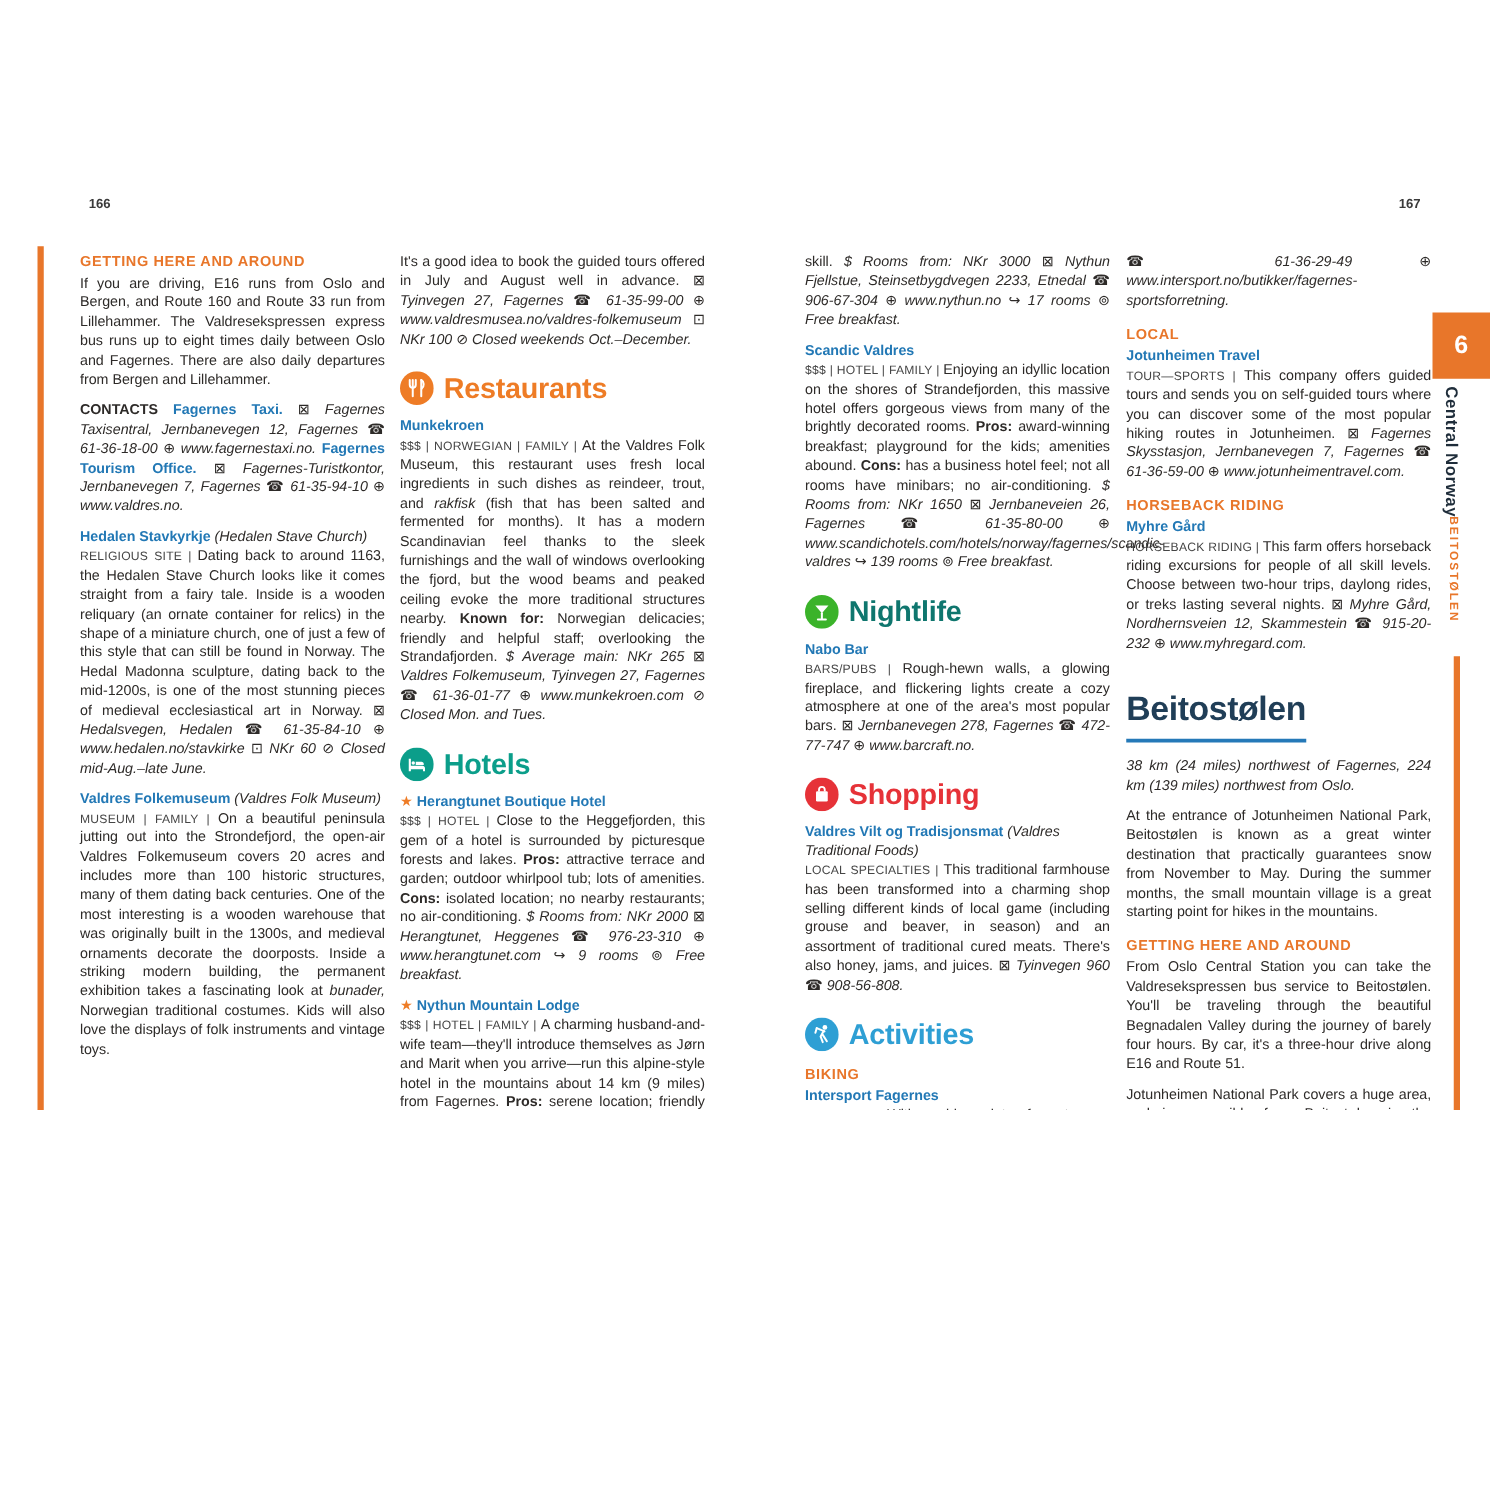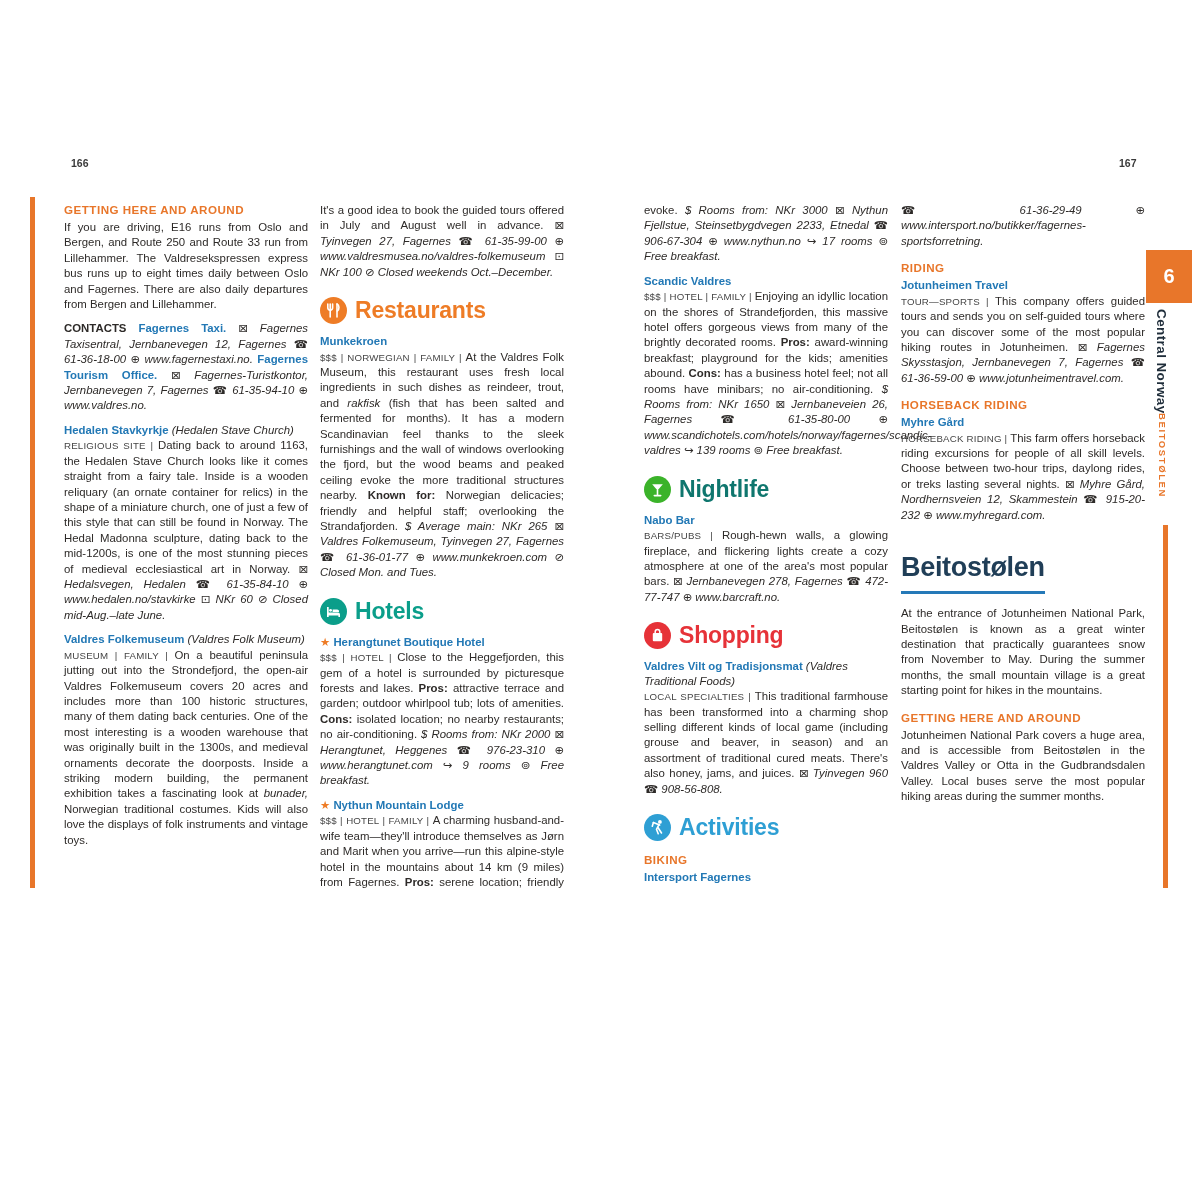--- a/index.html
+++ b/index.html
@@ -59,21 +59,21 @@
   <div class="pagenum" id="pn-right">167</div>
 
   <div class="tab6">
     <span>6</span>
   </div>
   <div class="vert" id="vert-chapter">Central Norway</div>
   <div class="vert" id="vert-section">BEITOSTØLEN</div>
 
   <div class="col" id="c1">
     <h3 class="h-orange mt0">GETTING HERE AND AROUND</h3>
-    <p class="body">If you are driving, E16 runs from Oslo and Bergen, and Route 250 and Route 33 run from Lillehammer. The Valdresekspressen express bus runs up to eight times daily between Oslo and Fagernes. There are also daily departures from Bergen and Lillehammer.</p>
+    <p class="body">If you are driving, E16 runs from Oslo and Bergen, and Route 160 and Route 33 run from Lillehammer. The Valdresekspressen express bus runs up to eight times daily between Oslo and Fagernes. There are also daily departures from Bergen and Lillehammer.</p>
     <p class="body"><span class="run-b">CONTACTS </span><span class="run-name">Fagernes Taxi.</span><span class="run-i"> ⊠ Fagernes Taxisentral, Jernbanevegen 12, Fagernes ☎ 61-36-18-00 ⊕ www.fagernestaxi.no. </span><span class="run-name">Fagernes Tourism Office.</span><span class="run-i"> ⊠ Fagernes-Turistkontor, Jernbanevegen 7, Fagernes ☎ 61-35-94-10 ⊕ www.valdres.no.</span></p>
 
 
     <h4 class="lname"><span class="run-name">Hedalen Stavkyrkje</span><span class="run-i"> (Hedalen Stave Church)</span></h4>
     <p class="body"><span class="run-sc">RELIGIOUS SITE | </span><span class="run-n">Dating back to around 1163, the Hedalen Stave Church looks like it comes straight from a fairy tale. Inside is a wooden reliquary (an ornate container for relics) in the shape of a miniature church, one of just a few of this style that can still be found in Norway. The Hedal Madonna sculpture, dating back to the mid-1200s, is one of the most stunning pieces of medieval ecclesiastical art in Norway. </span><span class="run-i">⊠ Hedalsvegen, Hedalen ☎ 61-35-84-10 ⊕ www.hedalen.no/stavkirke ⊡ NKr 60 ⊘ Closed mid-Aug.–late June.</span></p>
 
     <h4 class="lname"><span class="run-name">Valdres Folkemuseum</span><span class="run-i"> (Valdres Folk Museum)</span></h4>
     <p class="body"><span class="run-sc">MUSEUM | FAMILY | </span><span class="run-n">On a beautiful peninsula jutting out into the Strondefjord, the open-air Valdres Folkemuseum covers 20 acres and includes more than 100 historic structures, many of them dating back centuries. One of the most interesting is a wooden warehouse that was originally built in the 1300s, and medieval ornaments decorate the doorposts. Inside a striking modern building, the permanent exhibition takes a fascinating look at </span><span class="run-i">bunader,</span><span class="run-n"> Norwegian traditional costumes. Kids will also love the displays of folk instruments and vintage toys.</span></p>
   </div>
 
@@ -113,21 +113,21 @@
     </div>
 
     <h4 class="lname"><span class="run-star">★ </span><span class="run-name">Herangtunet Boutique Hotel</span></h4>
     <p class="body"><span class="run-sc">$$$ | HOTEL | </span><span class="run-n">Close to the Heggefjorden, this gem of a hotel is surrounded by picturesque forests and lakes. </span><span class="run-b">Pros:</span><span class="run-n"> attractive terrace and garden; outdoor whirlpool tub; lots of amenities. </span><span class="run-b">Cons:</span><span class="run-n"> isolated location; no nearby restaurants; no air-conditioning. </span><span class="run-i">$ Rooms from: NKr 2000 ⊠ Herangtunet, Heggenes ☎ 976-23-310 ⊕ www.herangtunet.com ↪ 9 rooms ⊚ Free breakfast.</span></p>
 
     <h4 class="lname"><span class="run-star">★ </span><span class="run-name">Nythun Mountain Lodge</span></h4>
     <p class="body"><span class="run-sc">$$$ | HOTEL | FAMILY | </span><span class="run-n">A charming husband-and-wife team—they'll introduce themselves as Jørn and Marit when you arrive—run this alpine-style hotel in the mountains about 14 km (9 miles) from Fagernes. </span><span class="run-b">Pros:</span><span class="run-n"> serene location; friendly hosts; beautiful views. </span><span class="run-b">Cons:</span><span class="run-n"> some rooms are small; no air-conditioning; books up</span></p>
   </div>
 
   <div class="col" id="c3">
-    <p class="body"><span class="run-n">evoke. </span><span class="run-i">$ Rooms from: NKr 3000 ⊠ Nythun Fjellstue, Steinsetbygdvegen 2233, Etnedal ☎ 906-67-304 ⊕ www.nythun.no ↪ 17 rooms ⊚ Free breakfast.</span></p>
+    <p class="body"><span class="run-n">skill. </span><span class="run-i">$ Rooms from: NKr 3000 ⊠ Nythun Fjellstue, Steinsetbygdvegen 2233, Etnedal ☎ 906-67-304 ⊕ www.nythun.no ↪ 17 rooms ⊚ Free breakfast.</span></p>
 
     <h4 class="lname"><span class="run-name">Scandic Valdres</span></h4>
     <p class="body"><span class="run-sc">$$$ | HOTEL | FAMILY | </span><span class="run-n">Enjoying an idyllic location on the shores of Strandefjorden, this massive hotel offers gorgeous views from many of the brightly decorated rooms. </span><span class="run-b">Pros:</span><span class="run-n"> award-winning breakfast; playground for the kids; amenities abound. </span><span class="run-b">Cons:</span><span class="run-n"> has a business hotel feel; not all rooms have minibars; no air-conditioning. </span><span class="run-i">$ Rooms from: NKr 1650 ⊠ Jernbaneveien 26, Fagernes ☎ 61-35-80-00 ⊕ www.scandichotels.com/hotels/norway/fagernes/scandic-valdres ↪ 139 rooms ⊚ Free breakfast.</span></p>
 
     <div class="sec-head">
       <span class="sec-icon">
         <svg width="27" height="27" viewBox="0 0 27 27">
           <circle cx="13.5" cy="13.5" r="13.5" fill="#3bb32a"></circle>
           <path d="M8.2 8.3h10.6l-5.3 6.3z" fill="#fff"></path>
           <g stroke="#fff" stroke-width="1.6" fill="none" stroke-linecap="round">
@@ -173,29 +173,31 @@
     </div>
 
     <h3 class="h-orange">BIKING</h3>
     <h4 class="lname mt0"><span class="run-name">Intersport Fagernes</span></h4>
     <p class="body"><span class="run-sc">BICYCLING | </span><span class="run-n">With a wide variety of sports gear for sale, this shop also has bicycles for rent. It's very popular, so reserve in advance. </span><span class="run-i">⊠ Gullsmedvegen 2, Fagernes</span></p>
   </div>
 
   <div class="col" id="c4">
     <p class="body"><span class="run-i">☎ 61-36-29-49 ⊕ www.intersport.no/butikker/fagernes-sportsforretning.</span></p>
 
-    <h3 class="h-orange">RIDING</h3>
+    <h3 class="h-orange">LOCAL</h3>
     <h4 class="lname mt0"><span class="run-name">Jotunheimen Travel</span></h4>
     <p class="body"><span class="run-sc">TOUR—SPORTS | </span><span class="run-n">This company offers guided tours and sends you on self-guided tours where you can discover some of the most popular hiking routes in Jotunheimen. </span><span class="run-i">⊠ Fagernes Skysstasjon, Jernbanevegen 7, Fagernes ☎ 61-36-59-00 ⊕ www.jotunheimentravel.com.</span></p>
 
     <h3 class="h-orange">HORSEBACK RIDING</h3>
     <h4 class="lname mt0"><span class="run-name">Myhre Gård</span></h4>
     <p class="body"><span class="run-sc">HORSEBACK RIDING | </span><span class="run-n">This farm offers horseback riding excursions for people of all skill levels. Choose between two-hour trips, daylong rides, or treks lasting several nights. </span><span class="run-i">⊠ Myhre Gård, Nordhernsveien 12, Skammestein ☎ 915-20-232 ⊕ www.myhregard.com.</span></p>
 
     <h2 class="town-head">Beitostølen</h2>
 
+    <p class="body dist">38 km (24 miles) northwest of Fagernes, 224 km (139 miles) northwest from Oslo.</p>
     <p class="body">At the entrance of Jotunheimen National Park, Beitostølen is known as a great winter destination that practically guarantees snow from November to May. During the summer months, the small mountain village is a great starting point for hikes in the mountains.</p>
 
     <h3 class="h-orange">GETTING HERE AND AROUND</h3>
+    <p class="body">From Oslo Central Station you can take the Valdresekspressen bus service to Beitostølen. You'll be traveling through the beautiful Begnadalen Valley during the journey of barely four hours. By car, it's a three-hour drive along E16 and Route 51.</p>
     <p class="body">Jotunheimen National Park covers a huge area, and is accessible from Beitostølen in the Valdres Valley or Otta in the Gudbrandsdalen Valley. Local buses serve the most popular hiking areas during the summer months.</p>
   </div>
 
 </div>
 
 </body></html>

